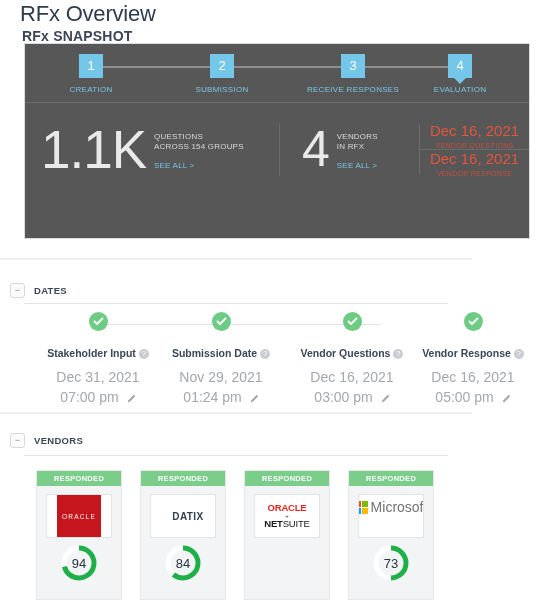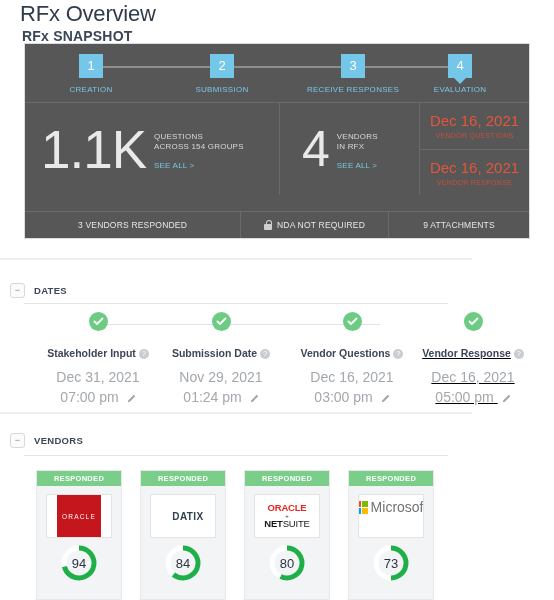--- a/index.html
+++ b/index.html
@@ -60,20 +60,21 @@
   }
   .step1 { left: 18px; }
   .step2 { left: 149px; }
   .step3 { left: 280px; }
   .step4 { left: 387px; }
 
   .stats-row {
     position: absolute; left: 0; top: 58px; right: 0; height: 93px;
     border-top: 1px solid #6b6b6b;
     display: flex;
+    align-items: center;
   }
   .stat-big {
     position: relative; display: flex; align-items: center;
     border-right: 1px solid #6b6b6b;
   }
   .stat-q { width: 255px; padding-left: 16px; }
   .stat-v { width: 140px; padding-left: 22px; }
   .big-num {
     font-size: 53px; font-weight: 300; color: #e9e9e9;
     line-height: 1; letter-spacing: -1px;
@@ -168,21 +169,21 @@
     background: #c9cdd1; color: #fff; font-size: 7.5px; line-height: 10px;
     text-align: center; margin-left: 3px; vertical-align: 1px;
     font-weight: normal;
   }
   .date-val {
     margin-top: 8px; font-size: 14px; color: #a3a8ad; line-height: 1.45;
   }
   .pencil { display: inline-block; margin-left: 4px; vertical-align: -1px; }
 
   .d1 { left: 29px; }  .d2 { left: 152px; }
-  .d3 { left: 283px; } .d4 { left: 404px; text-decoration: underline; }
+  .d3 { left: 283px; } .d4 { left: 404px; }
 
   
   .vendors-area { position: absolute; left: 0; right: 0; }
   .vcard {
     position: absolute; top: 0; width: 86px; height: 130px;
     background: #f3f4f6; border: 1px solid #e6e8ea;
   }
   .vcard.v1 { left: 36px; }
   .vcard.v2 { left: 140px; }
   .vcard.v3 { left: 244px; }
@@ -285,32 +286,20 @@
           <div class="date-big">Dec 16, 2021</div>
           <div class="date-sub">VENDOR QUESTIONS</div>
         </div>
         <div class="date-cell">
           <div class="date-big">Dec 16, 2021</div>
           <div class="date-sub">VENDOR RESPONSE</div>
         </div>
       </div>
     </div>
 
-    <div class="footer-row">
-      <div class="footer-cell fc1">
-        <span>3 VENDORS RESPONDED</span>
-      </div>
-      <div class="footer-cell fc2">
-        <span class="lock-icon"></span>
-        <span>NDA NOT REQUIRED</span>
-      </div>
-      <div class="footer-cell fc3">
-        <span>9 ATTACHMENTS</span>
-      </div>
-    </div>
   </div>
 
   <div class="band" style="top:258px;"></div>
 
   <div class="section-head" style="top:283px;">
     <div class="collapse-btn">−</div>
     <div class="section-title">DATES</div>
   </div>
   <div class="hr" style="top:303px;"></div>
 
@@ -431,27 +420,20 @@
     </div>
 
     <div class="vcard v3">
       <div class="vstatus">RESPONDED</div>
       <div class="vlogo">
         <div class="logo-ns">
           <div class="l1">ORACLE</div>
           <div class="l2">+</div>
           <div class="l3"><b>NET</b>SUITE</div>
         </div>
-      </div>
-      <div class="gauge">
-        <svg width="38" height="38" viewBox="0 0 38 38">
-          <circle cx="19" cy="19" r="15" fill="none" stroke="#ffffff" stroke-width="5"></circle>
-          <circle cx="19" cy="19" r="15" fill="none" stroke="#1eaf48" stroke-width="5" stroke-dasharray="75.4 94.2" stroke-dashoffset="22" transform="rotate(-90 19 19)" stroke-linecap="butt"></circle>
-        </svg>
-        <div class="num">80</div>
       </div>
     </div>
 
     <div class="vcard v4">
       <div class="vstatus">RESPONDED</div>
       <div class="vlogo top-align">
         <div class="logo-ms">
           <span class="ms-grid">
             <i class="ms-r"></i>
               <i class="ms-g"></i>

